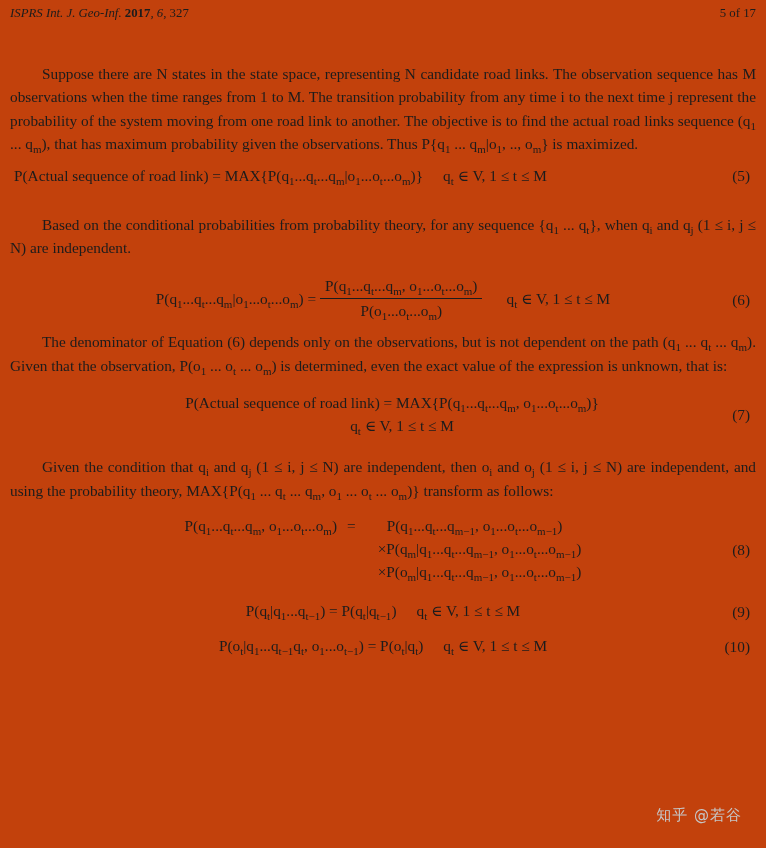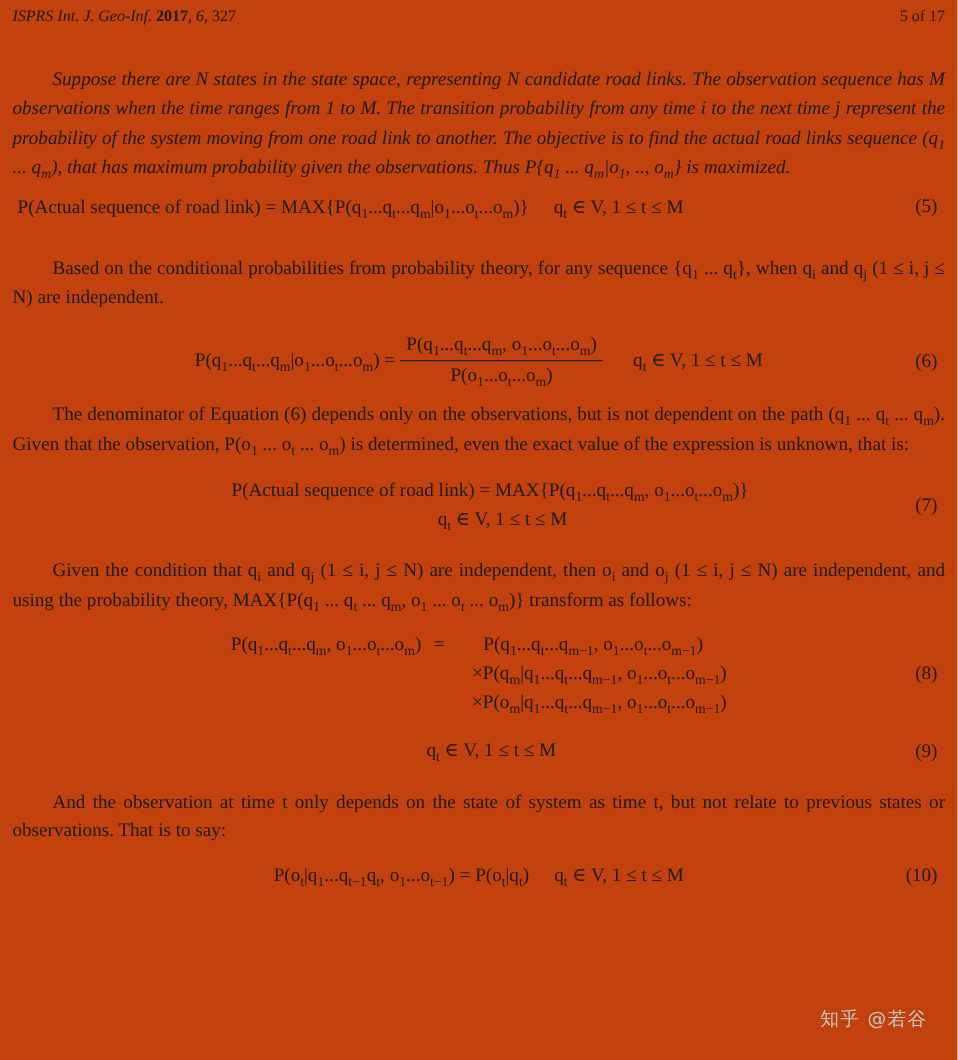--- a/index.html
+++ b/index.html
@@ -23,21 +23,21 @@
     height: 16px;
   }
   .it { font-style: italic; }
   .b  { font-weight: bold; }
   p.para {
     margin: 0;
     text-align: justify;
     text-indent: 32px;
     line-height: 23.4px;
   }
-  #p1  { margin-top: 30px; font-style: italic; }
+  #p1  { margin-top: 40px; }
   #p2  { margin-top: 26px; }
   #p3  { margin-top: 8px;  }
   #p4  { margin-top: 18px; }
   #p5  { margin-top: 18px; }
   #p6  { margin-top: 18px; }
   .eq {
     position: relative;
     display: flex;
     justify-content: center;
     align-items: center;
@@ -137,25 +137,25 @@
     <span class="eq8-rhs">
       <span class="rl0">P(q<sub>1</sub>...q<sub>t</sub>...q<sub>m−1</sub>, o<sub>1</sub>...o<sub>t</sub>...o<sub>m−1</sub>)</span>
       <span>×P(q<sub>m</sub>|q<sub>1</sub>...q<sub>t</sub>...q<sub>m−1</sub>, o<sub>1</sub>...o<sub>t</sub>...o<sub>m−1</sub>)</span>
       <span>×P(o<sub>m</sub>|q<sub>1</sub>...q<sub>t</sub>...q<sub>m−1</sub>, o<sub>1</sub>...o<sub>t</sub>...o<sub>m−1</sub>)</span>
     </span>
     <span class="eq-num">(8)</span>
   </div>
 
 
   <div class="eq" id="eq9">
+    <span class="eq-body">P(q<sub>t</sub>|q<sub>1</sub>...q<sub>t−1</sub>) = P(q<sub>t</sub>|q<sub>t−1</sub>)</span>
     <span class="eq-cond">q<sub>t</sub> ∈ V, 1 ≤ t ≤ M</span>
     <span class="eq-num">(9)</span>
   </div>
 
-  <p class="para" id="p6">And the observation at time t only depends on the state of system as time t, but not relate to previous states or observations. That is to say:</p>
 
   <div class="eq" id="eq10">
     <span class="eq-body">P(o<sub>t</sub>|q<sub>1</sub>...q<sub>t−1</sub>q<sub>t</sub>, o<sub>1</sub>...o<sub>t−1</sub>) = P(o<sub>t</sub>|q<sub>t</sub>)</span>
     <span class="eq-cond">q<sub>t</sub> ∈ V, 1 ≤ t ≤ M</span>
     <span class="eq-num">(10)</span>
   </div>
 
   <div class="watermark">知乎 @若谷</div>
 
 </div>

